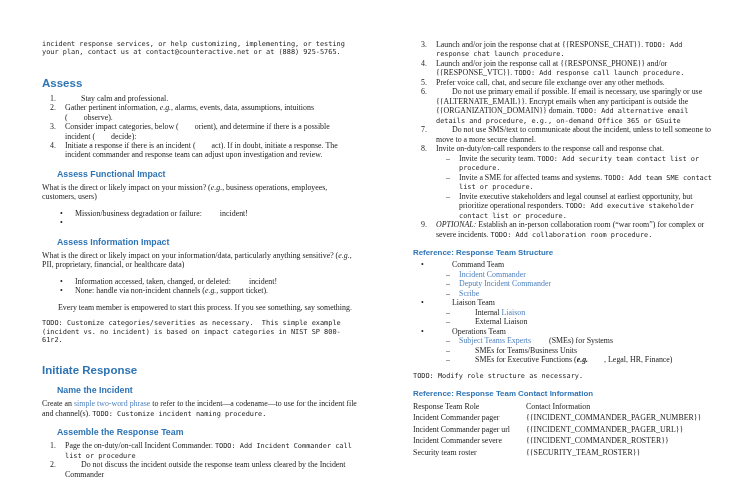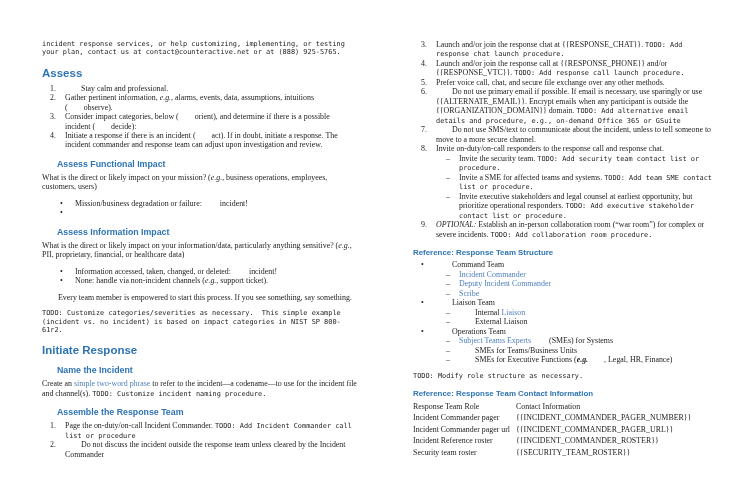--- a/index.html
+++ b/index.html
@@ -6,39 +6,39 @@
   body{
     width:740px;height:479px;position:relative;overflow:hidden;
     background:var(--bg,#ffffff);
     font-family:"Liberation Serif",serif;font-size:7.9px;color:var(--text,#1c1c1c);
   }
   .page{position:absolute;top:40px;}
   #page-left{left:42px;width:315px;}
   #page-right{left:413px;width:302px;}
   .p{margin:0 0 7px;line-height:1.2;}
   .code{font-family:"DejaVu Sans Mono",monospace;font-size:6.9px;line-height:1.2;margin:0 0 7px;white-space:pre-wrap;}
-  .h1{font-family:"Liberation Sans",sans-serif;font-weight:bold;font-size:11.5px;color:var(--heading,#2E74B5);margin:10px 0 5px;}
+  .h1{font-family:"Liberation Sans",sans-serif;font-weight:bold;font-size:11.5px;color:var(--heading,#2E74B5);margin:20px 0 5px;}
   .h2{font-family:"Liberation Sans",sans-serif;font-weight:bold;font-size:8.8px;color:var(--heading,#2E74B5);margin:9px 15px 4px;}
   .h3{font-family:"Liberation Sans",sans-serif;font-weight:bold;font-size:7.9px;color:var(--heading,#2E74B5);margin:9px 0 3px;}
   .list{margin:0 0 7px;}
   .li{display:flex;line-height:1.2;}
   .li .marker{flex:none;width:15px;}
   .li.l1{padding-left:8px;}
   .li.l2{padding-left:33px;}
   .li.l2 .marker{width:13px;}
   #page-left .ul .li.l1{padding-left:18px;}
   .ct{flex:1;}
   .b{font-weight:normal;padding-left:16px;}
   .i{font-style:italic;}
   .bi{font-weight:bold;font-style:italic;}
   .m{font-family:"DejaVu Sans Mono",monospace;font-size:6.9px;}
   .a{color:var(--link,#4F81BD);}
   .tbl{margin:1px 0 0;}
   .trow{display:flex;line-height:1.45;}
-  .cell.c0{flex:none;width:103px;}
+  .cell.c0{flex:none;width:113px;}
   .cell.c1{flex:1;}
 </style>
 </head>
 <body style="--bg: #FFFFFF; --text: #1C1C1C; --heading: #2E74B5; --link: #4F81BD;">
 
 <div>
   <div id="page-left" class="page">
       <div class="code"><div>incident response services, or help customizing, implementing, or testing</div><div>your plan, contact us at contact@counteractive.net or at (888) 925-5765.</div></div>
       <div class="h1">Assess</div>
       <div class="list ol">
@@ -198,21 +198,21 @@
         </div>
         <div class="trow">
           <span class="cell c0">Incident Commander pager</span>
           <span class="cell c1">{{INCIDENT_COMMANDER_PAGER_NUMBER}}</span>
         </div>
         <div class="trow">
           <span class="cell c0">Incident Commander pager url</span>
           <span class="cell c1">{{INCIDENT_COMMANDER_PAGER_URL}}</span>
         </div>
         <div class="trow">
-          <span class="cell c0">Incident Reference roster</span>
+          <span class="cell c0">Incident Commander severe</span>
           <span class="cell c1">{{INCIDENT_COMMANDER_ROSTER}}</span>
         </div>
         <div class="trow">
           <span class="cell c0">Security team roster</span>
           <span class="cell c1">{{SECURITY_TEAM_ROSTER}}</span>
         </div>
       </div>
     </div>
 </div>
 

